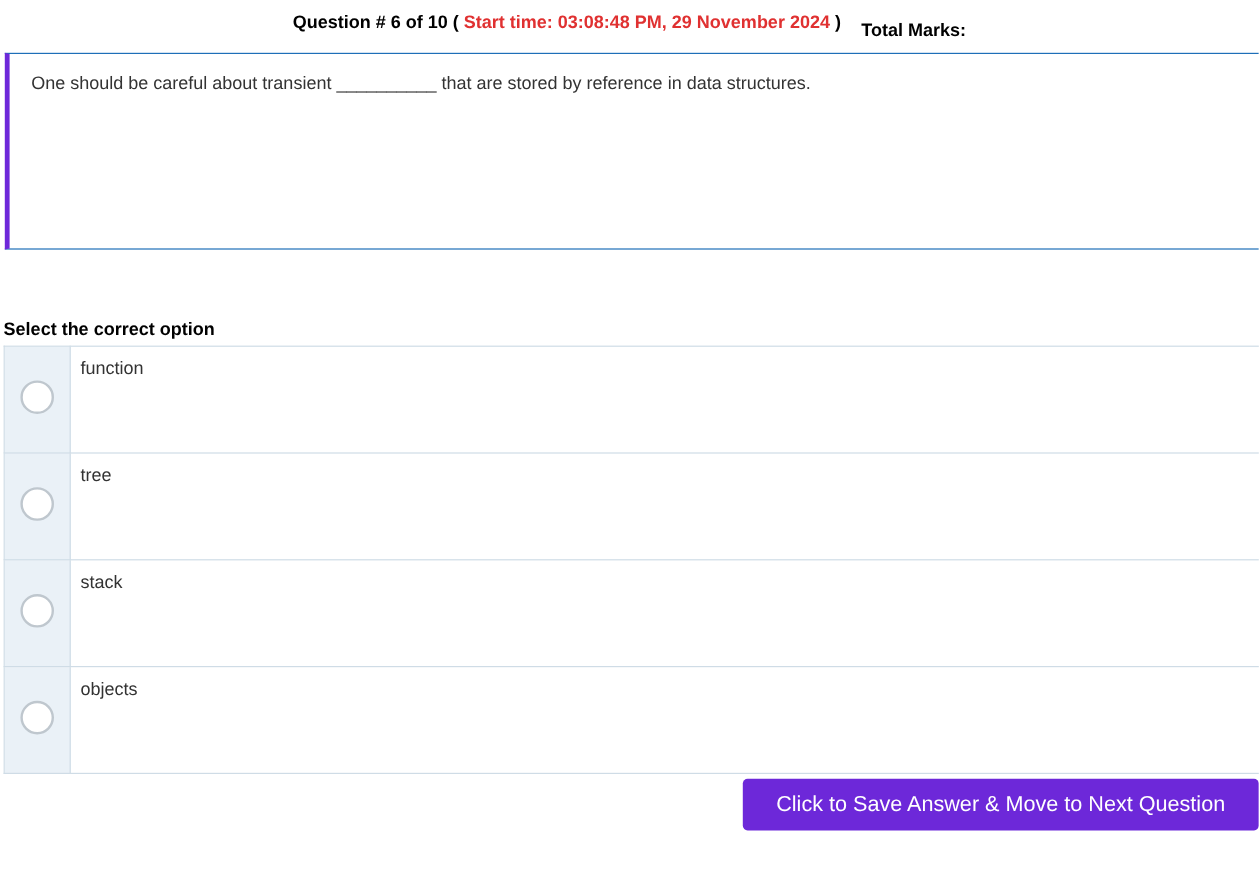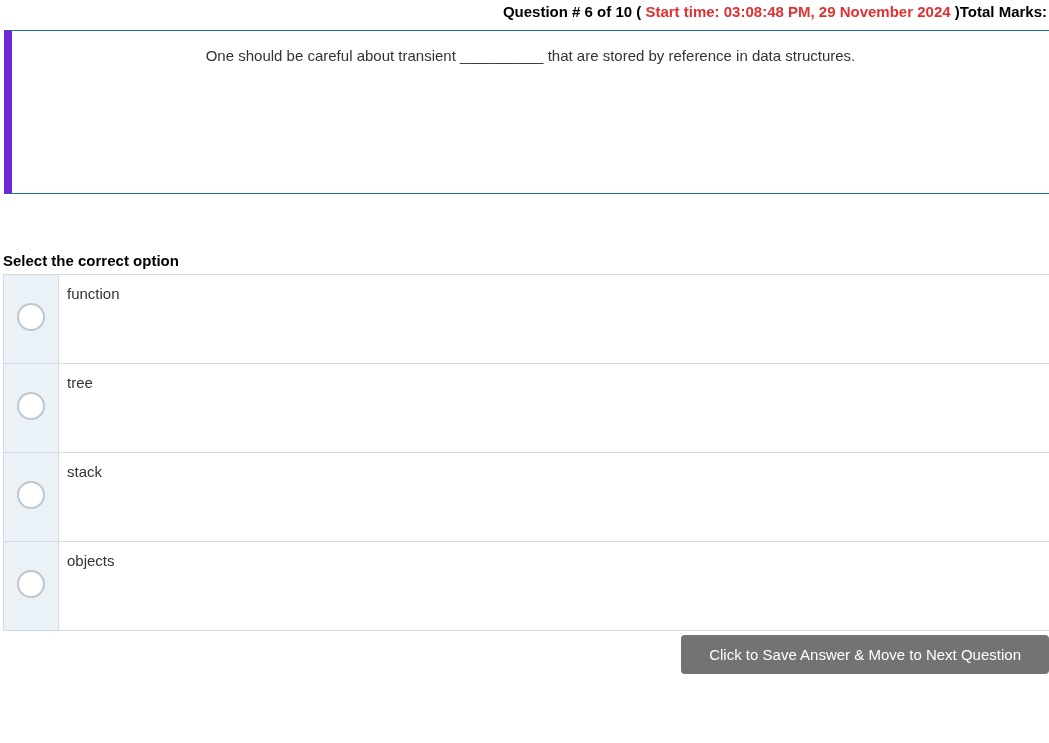--- a/index.html
+++ b/index.html
@@ -9,47 +9,48 @@
     }
     body {
       font-family: 'Segoe UI', Tahoma, Geneva, Verdana, sans-serif;
       background: #fff;
       width: 1049px;
       height: 743px;
       overflow: hidden;
     }
     .header {
       display: flex;
-      justify-content: flex-end;
+      justify-content: center;
       align-items: center;
       padding: 3px 2px 10px 2px;
+      gap: 17px;
     }
     .question-info {
       font-size: 15px;
       font-weight: 700;
       color: #000;
     }
     .start-time {
       color: #e03131;
     }
     .total-marks {
       font-size: 15px;
       font-weight: 700;
       color: #000;
+      margin-top: 14px;
     }
     .question-box {
-      border-left: 8px solid #6d28d9;
+      border-left: 4px solid #6d28d9;
       border-top: 1px solid #1e6fb8;
       border-bottom: 1px solid #1e6fb8;
       border-right: none;
       margin: 0 0 0 4px;
       padding: 16px 18px;
       min-height: 164px;
       background: #fff;
-      text-align: center;
     }
     .question-text {
       font-size: 15px;
       color: #333;
       font-weight: 400;
     }
     .select-label {
       font-size: 15px;
       font-weight: 700;
       color: #000;
@@ -87,24 +88,24 @@
       font-size: 15px;
       color: #333;
       height: 89px;
     }
     .action-row {
       display: flex;
       justify-content: flex-end;
       margin: 4px 0 0 0;
     }
     .save-btn {
-      background: #737373;
+      background: #6d28d9;
       color: #fff;
       border: none;
-      font-size: 15px;
+      font-size: 18px;
       font-weight: 400;
       padding: 11px 28px;
       border-radius: 4px;
       cursor: pointer;
       margin-right: 0;
     }
   </style>
 </head>
 <body>
 

